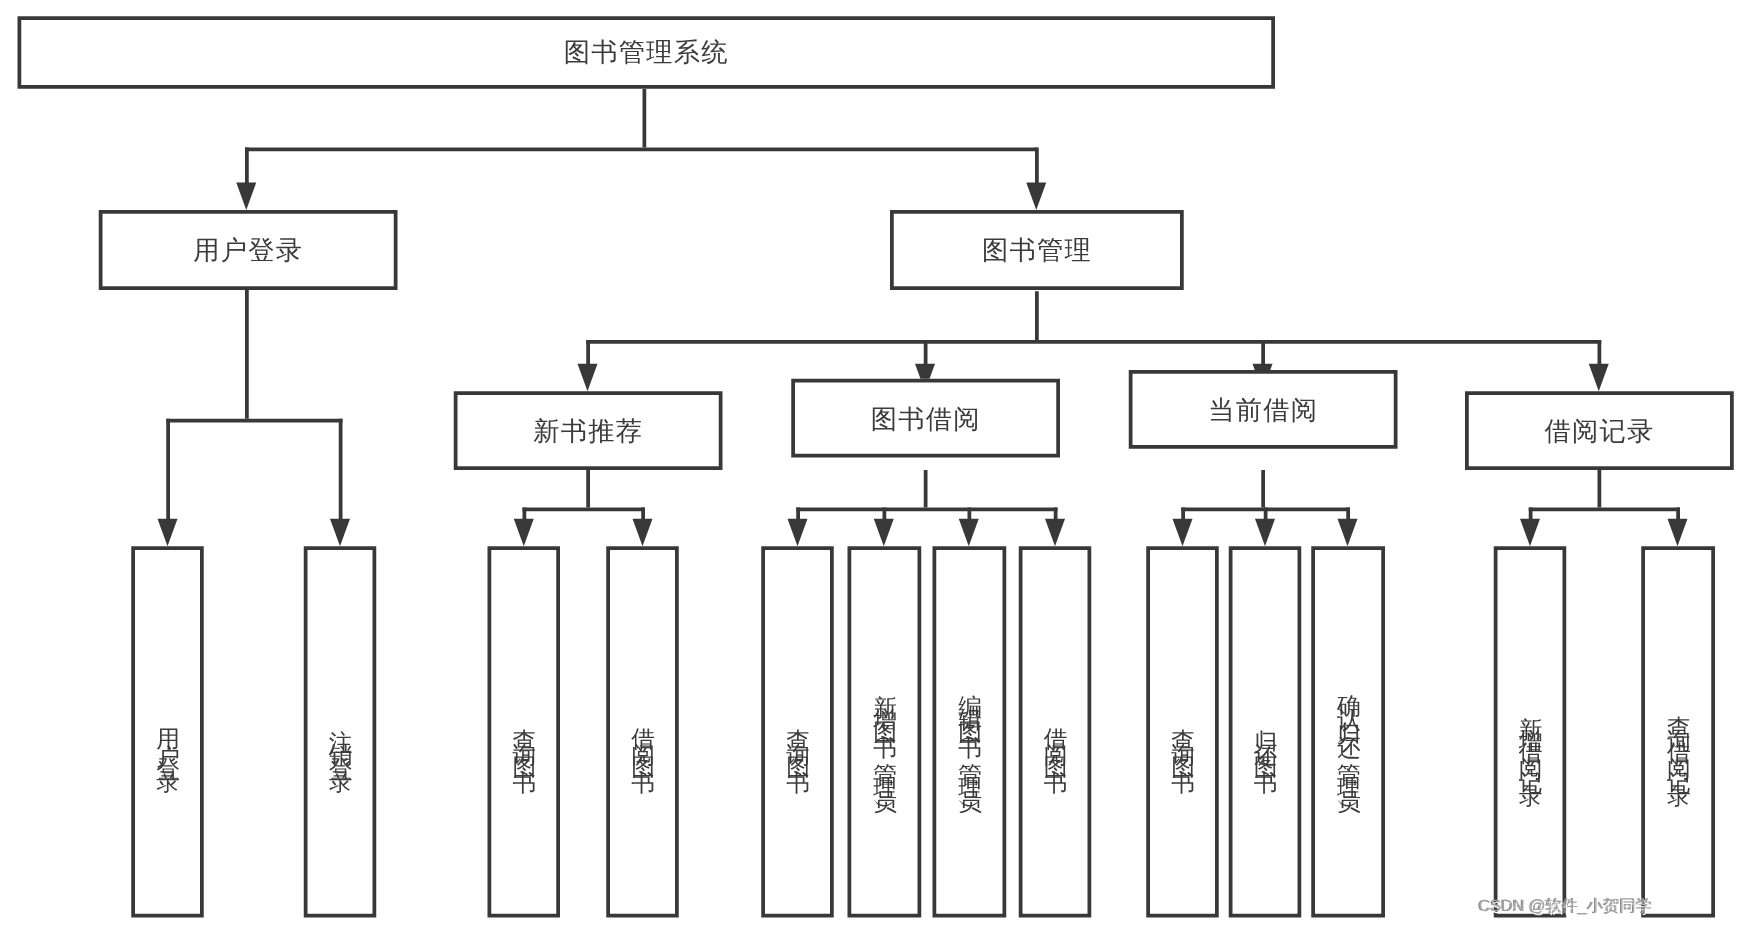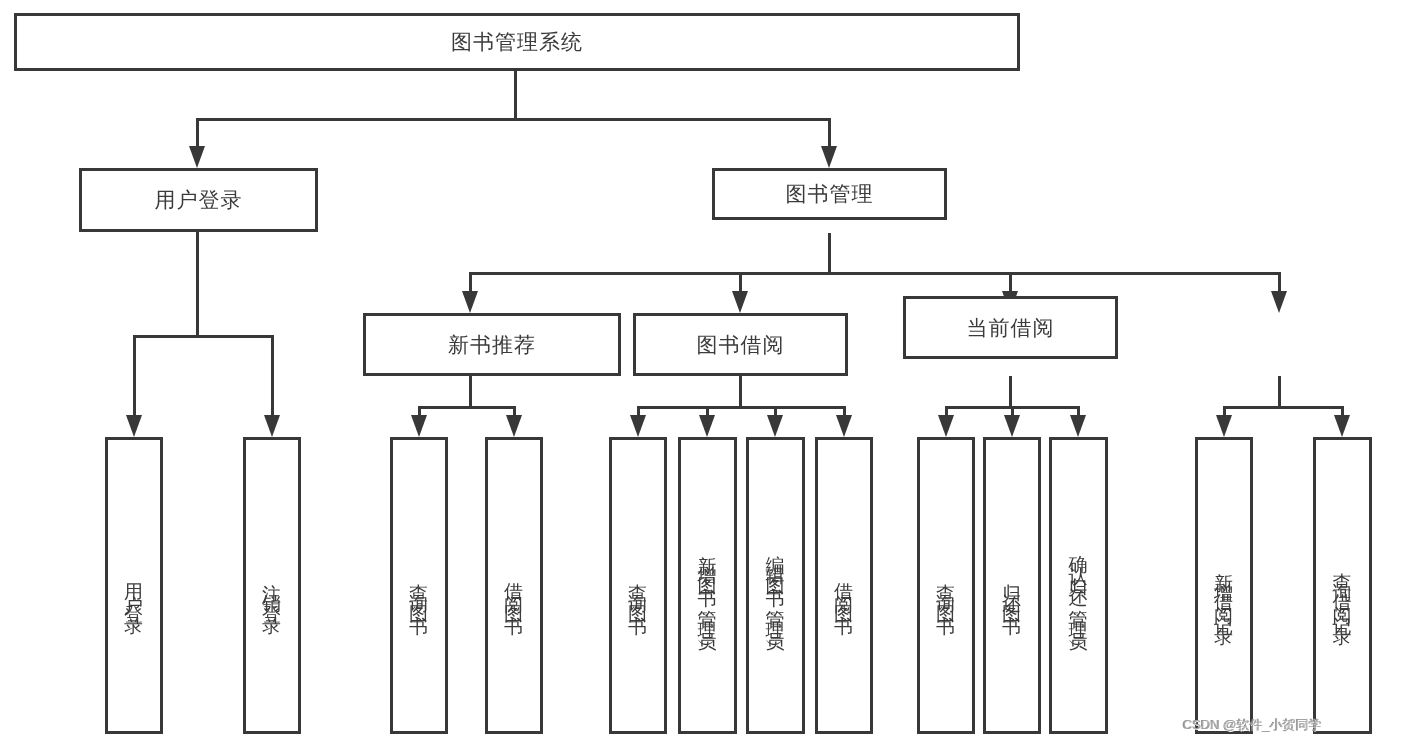--- a/index.html
+++ b/index.html
@@ -76,43 +76,44 @@
   <div class="box" style="left:14px; top:13px; width:1006px; height:58px;">图书管理系统</div>
 
   <div class="vline" style="left:514px; top:71px; height:47px;"></div>
   <div class="hline" style="left:196px; top:118px; width:634px;"></div>
   <div class="vline" style="left:196px; top:118px; height:32px;"></div>
   <div class="arrow" style="left:189px; top:146px;"></div>
   <div class="vline" style="left:828px; top:118px; height:32px;"></div>
   <div class="arrow" style="left:821px; top:146px;"></div>
 
   <div class="box" style="left:79px; top:168px; width:239px; height:64px;">用户登录</div>
-  <div class="box" style="left:712px; top:168px; width:235px; height:52px;">图书管理</div>
+  <div class="box" style="left:712px; top:168px; width:235px; height:64px;">图书管理</div>
 
   <div class="vline" style="left:196px; top:232px; height:103px;"></div>
   <div class="hline" style="left:133px; top:335px; width:141px;"></div>
   <div class="vline" style="left:133px; top:335px; height:82px;"></div>
   <div class="arrow" style="left:126px; top:415px;"></div>
   <div class="vline" style="left:271px; top:335px; height:82px;"></div>
   <div class="arrow" style="left:264px; top:415px;"></div>
 
   <div class="vline" style="left:828px; top:233px; height:39px;"></div>
   <div class="hline" style="left:469px; top:272px; width:812px;"></div>
   <div class="vline" style="left:469px; top:272px; height:21px;"></div>
   <div class="arrow" style="left:462px; top:291px;"></div>
   <div class="vline" style="left:739px; top:272px; height:21px;"></div>
   <div class="arrow" style="left:732px; top:291px;"></div>
   <div class="vline" style="left:1009px; top:272px; height:21px;"></div>
   <div class="arrow" style="left:1002px; top:291px;"></div>
   <div class="vline" style="left:1278px; top:272px; height:21px;"></div>
   <div class="arrow" style="left:1271px; top:291px;"></div>
 
-  <div class="box" style="left:363px; top:313px; width:258px; height:63px;">新书推荐</div>
-  <div class="box" style="left:633px; top:313px; width:215px; height:63px;">图书借阅</div>
+  <div class="box" style="left:363px; top:313px; width:215px; height:63px;">新书推荐</div>
+  <div class="box" style="left:633px; top:303px; width:215px; height:63px;">图书借阅</div>
   <div class="box" style="left:903px; top:296px; width:215px; height:63px;">当前借阅</div>
+  <div class="box" style="left:1172px; top:313px; width:215px; height:63px;">借阅记录</div>
 
   <div class="vline" style="left:469px; top:376px; height:30px;"></div>
   <div class="hline" style="left:418px; top:406px; width:98px;"></div>
   <div class="vline" style="left:418px; top:406px; height:11px;"></div>
   <div class="arrow" style="left:411px; top:415px;"></div>
   <div class="vline" style="left:513px; top:406px; height:11px;"></div>
   <div class="arrow" style="left:506px; top:415px;"></div>
 
   <div class="vline" style="left:739px; top:376px; height:30px;"></div>
   <div class="hline" style="left:637px; top:406px; width:209px;"></div>

